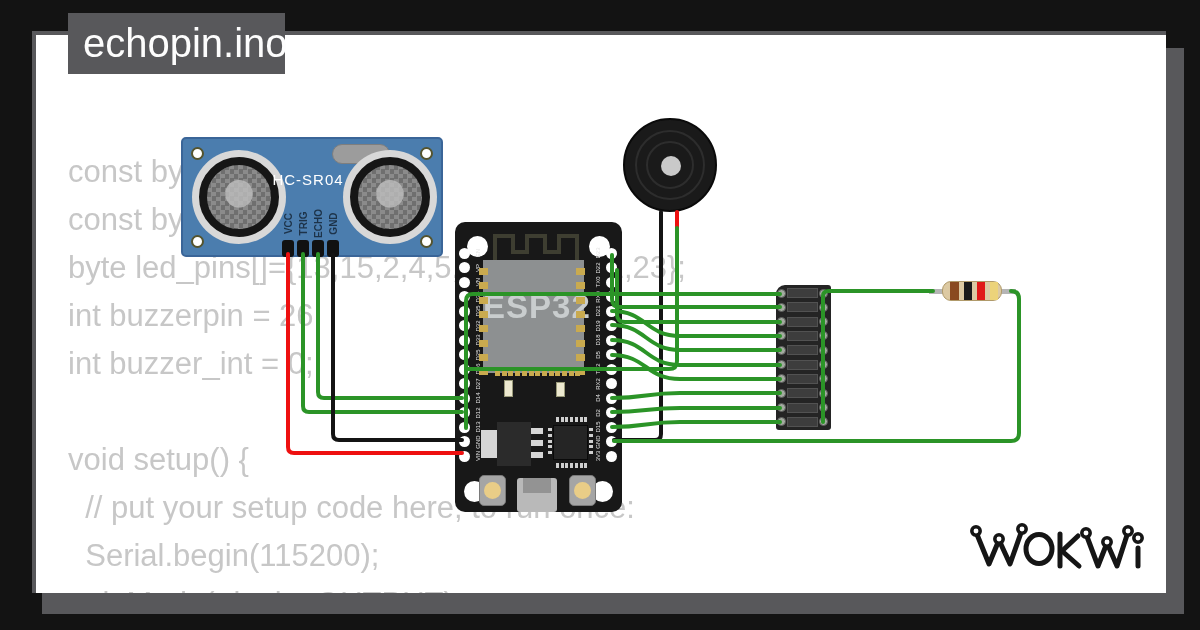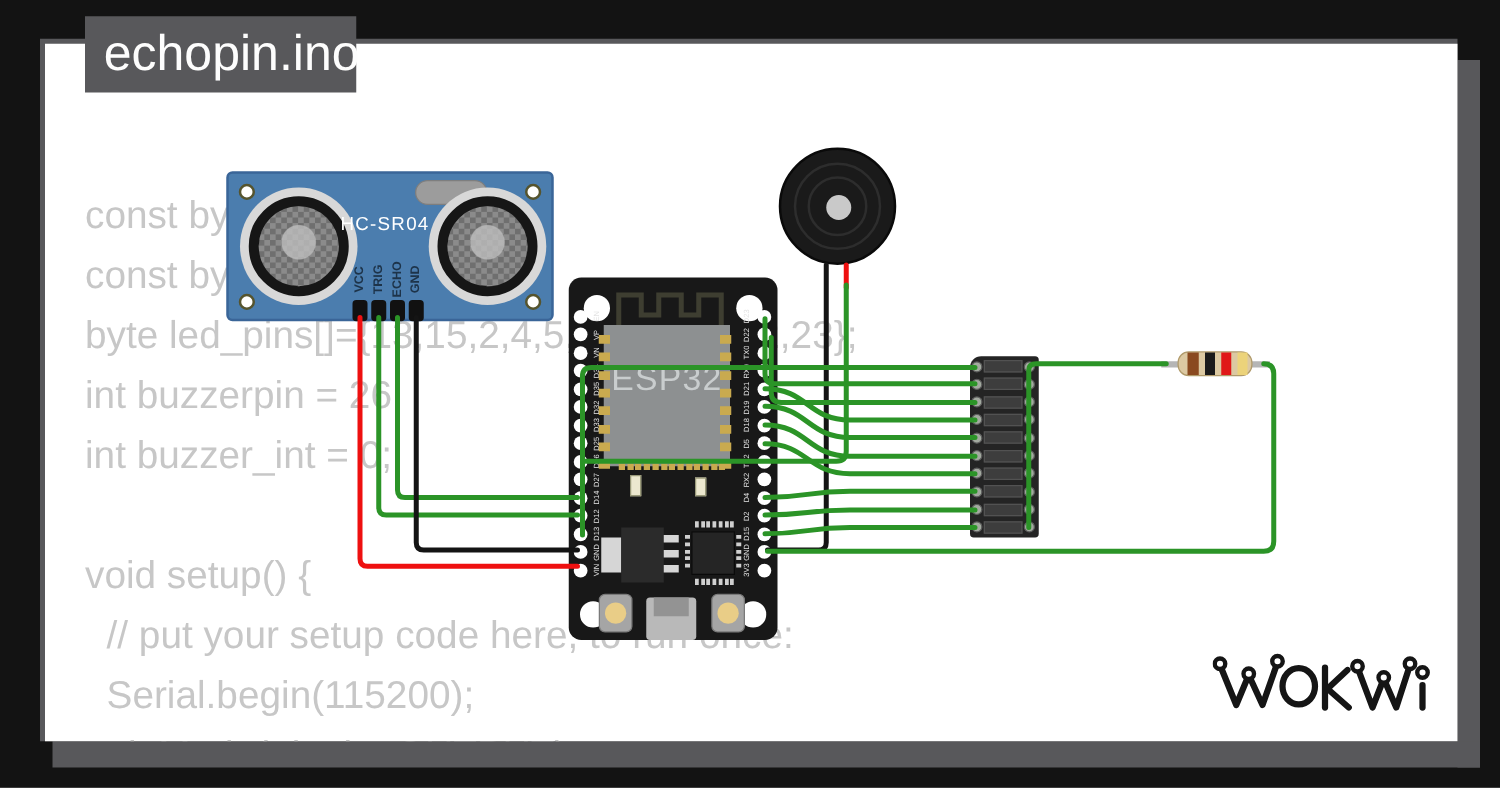--- a/index.html
+++ b/index.html
@@ -31,21 +31,21 @@
   .hc-label{position:absolute;left:80px;top:32px;width:90px;text-align:center;color:#fff;
             font-size:15px;letter-spacing:1px;}
   .hc-pin-label{position:absolute;width:44px;height:11px;line-height:11px;font-size:10px;font-weight:bold;
             color:#1d3349;text-align:center;transform:rotate(-90deg);}
   .hc-pin{position:absolute;width:12px;height:17px;background:#111;border-radius:3px;top:101px;}
   
   .esp32{position:absolute;left:455px;top:222px;width:167px;height:290px;background:#181818;border-radius:10px;}
   .esp-hole{position:absolute;width:21px;height:21px;border-radius:50%;background:#fff;}
   .antenna{position:absolute;left:35px;top:6px;}
   .module{position:absolute;left:28px;top:38px;width:101px;height:113px;background:#8d9091;}
-  .module span{display:block;text-align:center;margin-top:28px;font-size:27px;color:#c9cdce;letter-spacing:1px;}
+  .module span{display:block;text-align:center;margin-top:28px;font-size:33px;color:#c9cdce;letter-spacing:1px;font-weight:bold;}
   .pad{position:absolute;width:9px;height:7px;background:#c9aa4f;}
   .pad-s{position:absolute;width:5px;height:5px;background:#c9aa4f;}
   .esp-pin{position:absolute;width:11px;height:11px;border-radius:50%;background:#fff;}
   .esp-pin-label{position:absolute;width:22px;height:8px;line-height:8px;font-size:6px;color:#e3e3e3;
                  text-align:center;transform:rotate(-90deg);}
   .reg-tab{position:absolute;left:26px;top:208px;width:16px;height:28px;background:#d6d6d6;}
   .reg-body{position:absolute;left:42px;top:200px;width:34px;height:44px;background:#2b2b2b;}
   .reg-leg{position:absolute;left:76px;width:12px;height:6px;background:#d6d6d6;}
   .chip{position:absolute;left:98px;top:203px;width:35px;height:35px;background:#252525;border:1px solid #0a0a0a;}
   .stub{position:absolute;background:#cfcfcf;}

